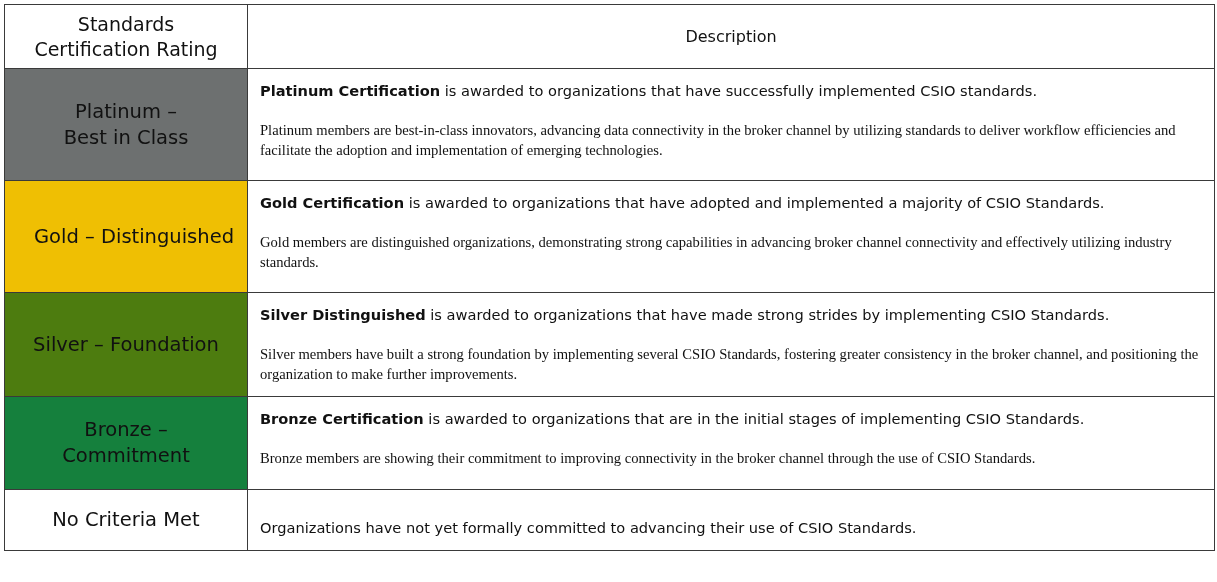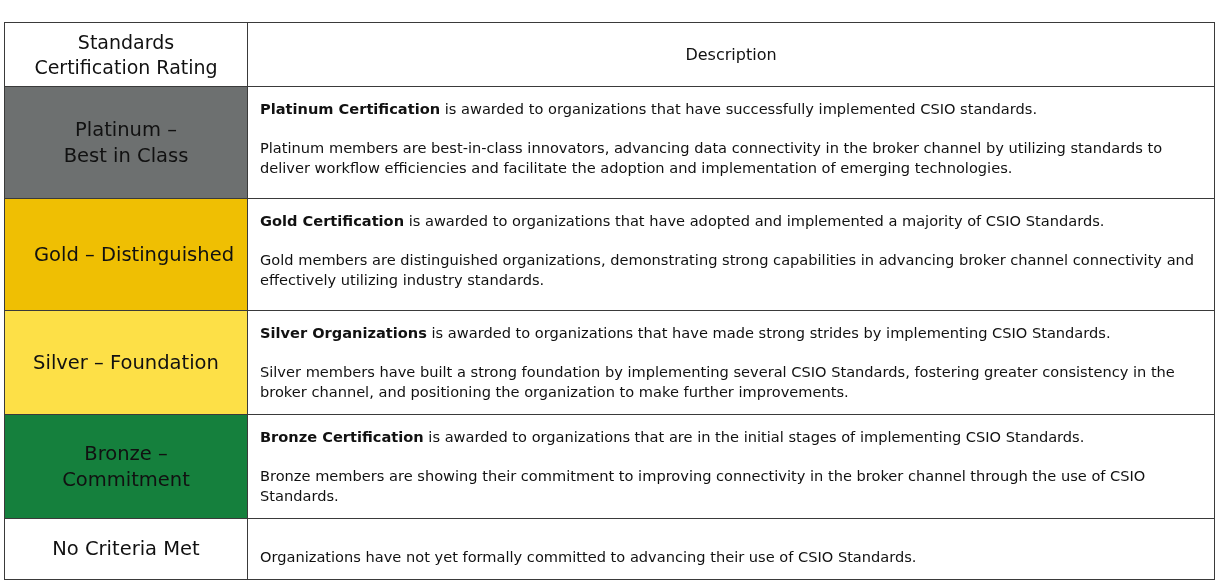--- a/index.html
+++ b/index.html
@@ -1,34 +1,34 @@
 <!DOCTYPE html>
 <html><head>
 <meta charset="utf-8">
 <style>
   html, body { margin: 0; padding: 0; background: #ffffff; }
   body { width: 1217px; height: 582px; position: relative; overflow: hidden;
          font-family: "DejaVu Sans", "Liberation Sans", sans-serif; color: #111; }
   table.cert {
-    position: absolute; left: 4px; top: 22px;
+    position: absolute; left: 4px; top: 4px;
     width: 1210px; border-collapse: collapse; table-layout: fixed;
   }
   table.cert td, table.cert th {
     border: 1.5px solid #3a3a3a; padding: 0;
   }
   col.c1 { width: 243px; }
   col.c2 { width: 967px; }
   th { font-weight: normal; background: #fff; }
   th.h1 { height: 63px; font-size: 19px; line-height: 25px; text-align: center; }
   th.h2 { font-size: 16px; text-align: center; }
   td.rating { text-align: center; font-size: 19.5px; line-height: 26px; vertical-align: middle; margin-top: 41px; }
   td.desc { vertical-align: top; padding: 6px 12px 0 12px; font-size: 14.6px; line-height: 20px; }
   td.desc.single { vertical-align: middle; padding-top: 16px; }
   .desc p { margin: 12px; }
-  .desc p + p { margin-top: 19px; }
+  .desc p + p { margin-top: 19px; font-family: Liberation Serif, serif; }
   .desc b { font-weight: bold; }
   tr.r-platinum { height: 112px; }
   tr.r-gold { height: 112px; }
   tr.r-silver { height: 92px; }
   tr.r-bronze { height: 93px; }
   tr.r-none { height: 50px; }
   tr.r-notyet { height: 50px; }
 </style>
 </head>
 <body>
@@ -62,25 +62,25 @@
     <td class="rating" style="background:#efbf03;padding-left:16px;">
       <span>Gold – Distinguished</span>
     </td>
     <td class="desc">
       <p><b>Gold Certification</b><span> is awarded to organizations that have adopted and implemented a majority of CSIO Standards.</span></p>
       <p>Gold members are distinguished organizations, demonstrating strong capabilities in advancing broker channel connectivity and effectively utilizing industry standards.</p>
     </td>
   </tr>
 
   <tr class="r-silver">
-    <td class="rating" style="background:#fde047;">
+    <td class="rating" style="background:#4d7c0f;">
       <span>Silver – Foundation</span>
     </td>
     <td class="desc">
-      <p><b>Silver Organizations</b><span> is awarded to organizations that have made strong strides by implementing CSIO Standards.</span></p>
+      <p><b>Silver Distinguished</b><span> is awarded to organizations that have made strong strides by implementing CSIO Standards.</span></p>
       <p>Silver members have built a strong foundation by implementing several CSIO Standards, fostering greater consistency in the broker channel, and positioning the organization to make further improvements.</p>
     </td>
   </tr>
 
   <tr class="r-bronze">
     <td class="rating" style="background:#15803d;">
       <span>Bronze –</span><br>
       <span>Commitment</span>
     </td>
     <td class="desc">

